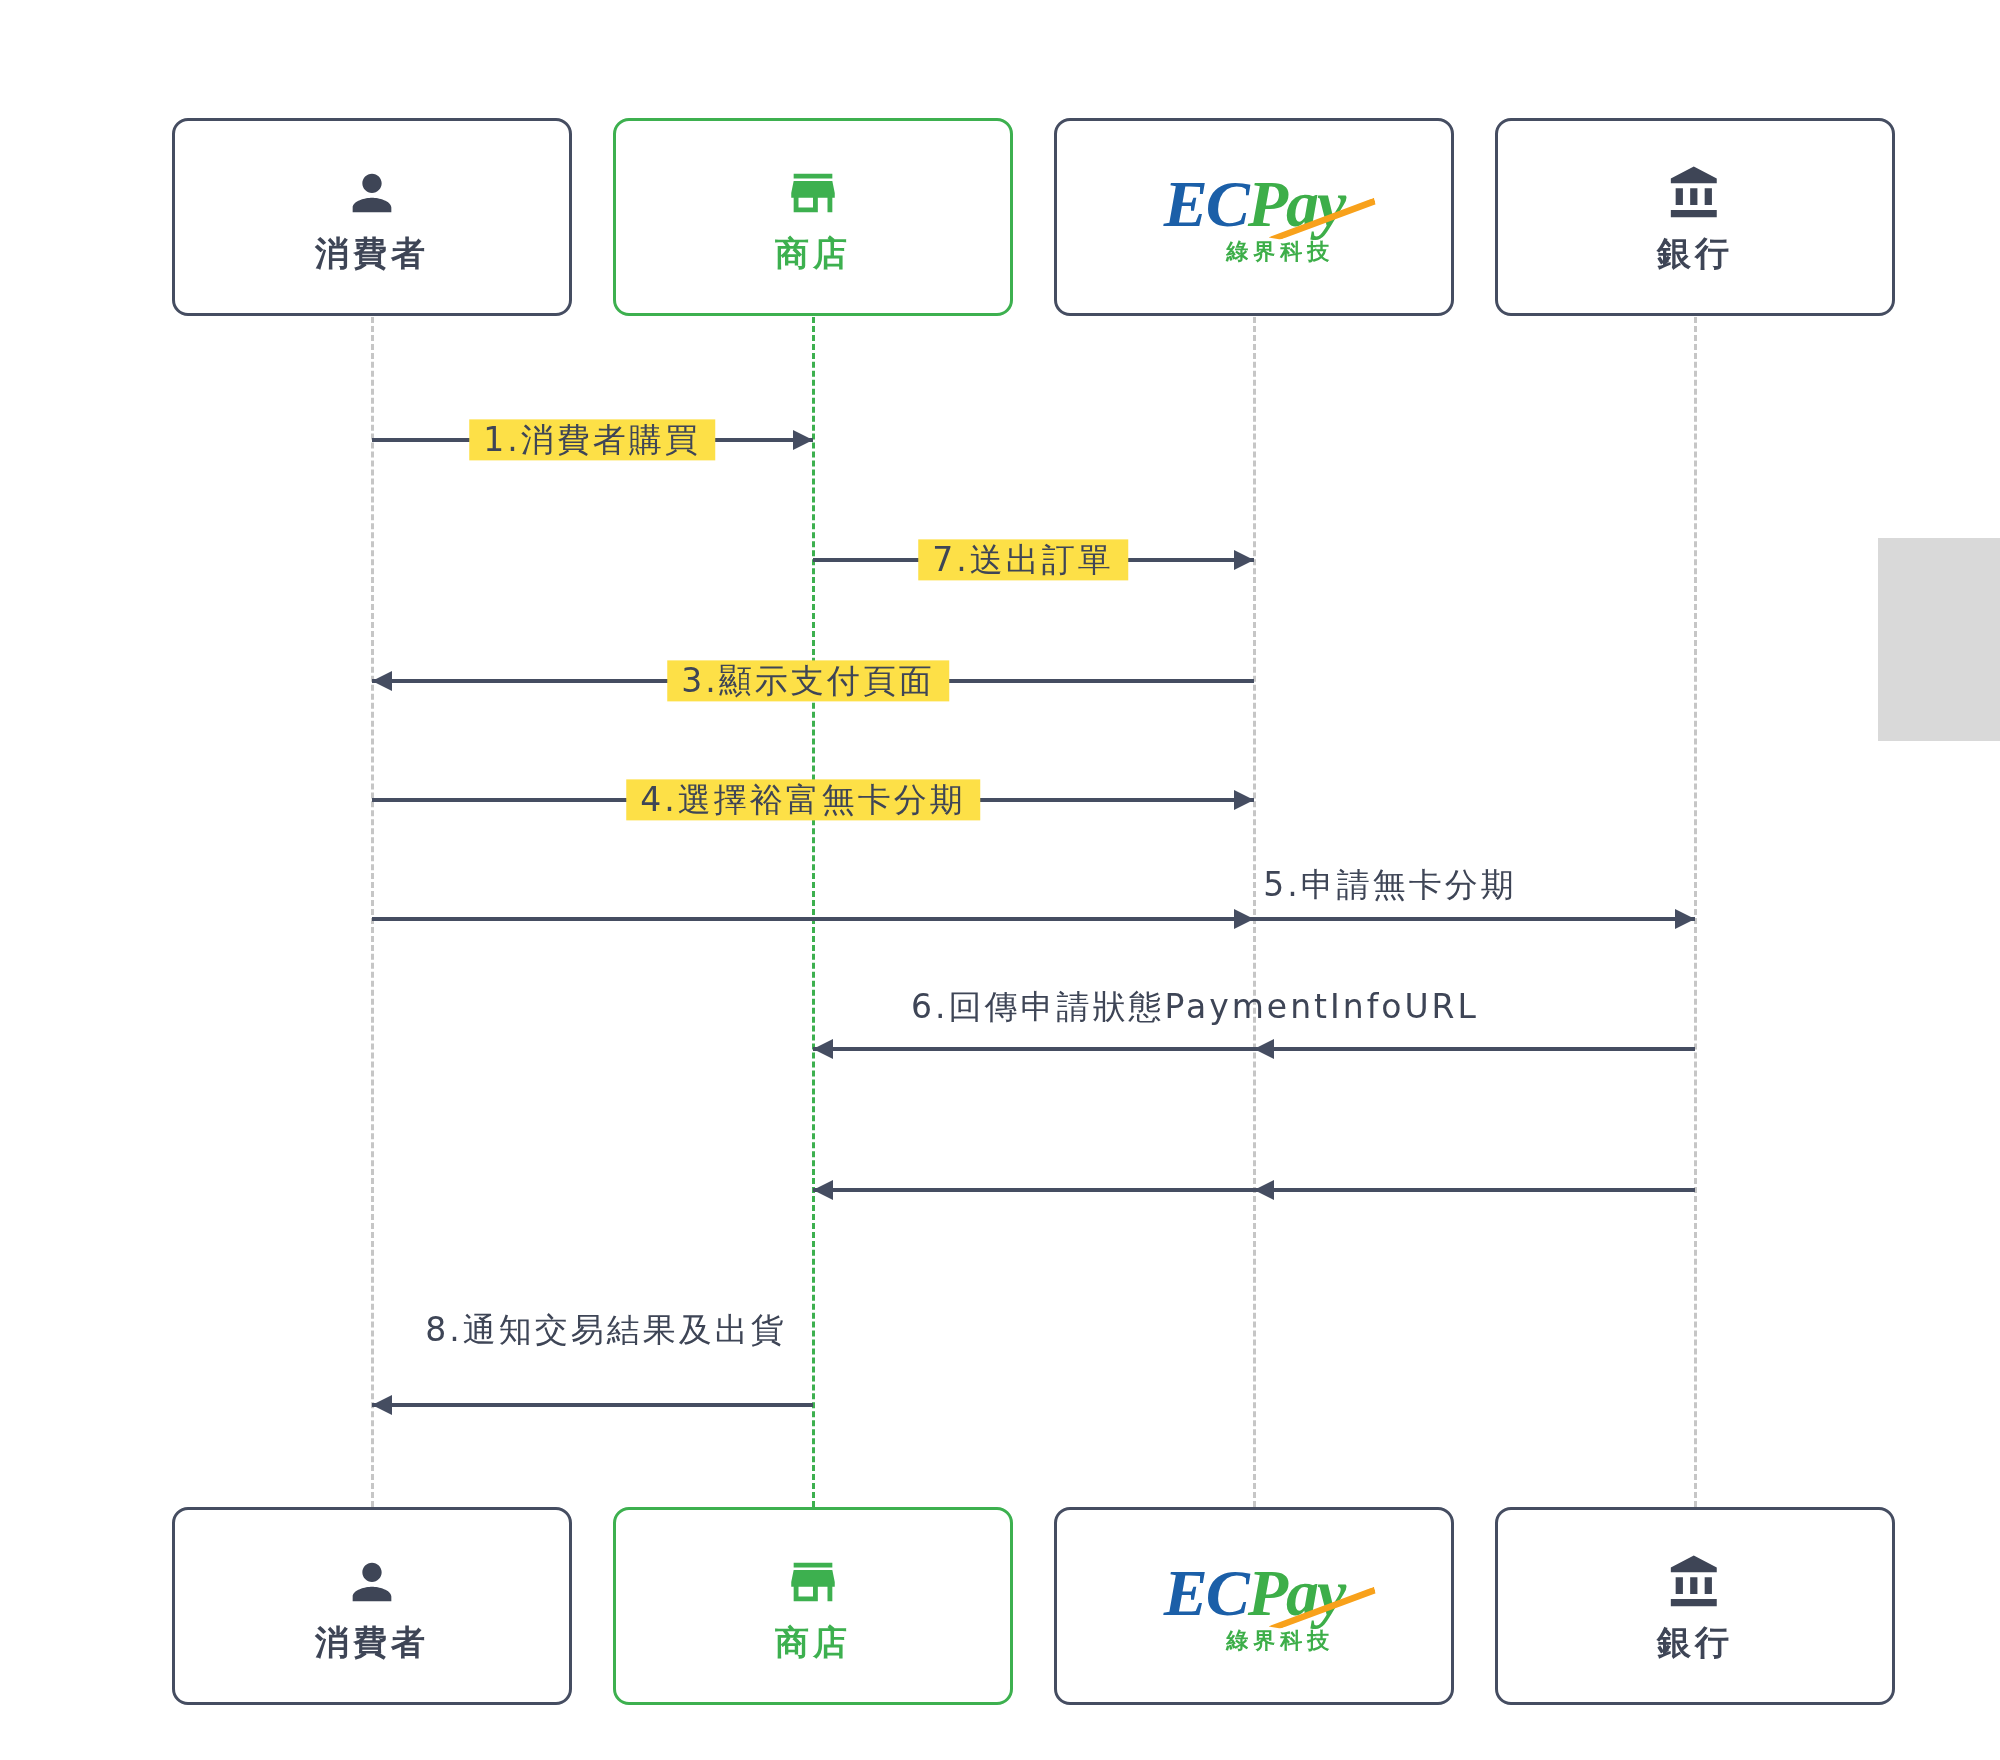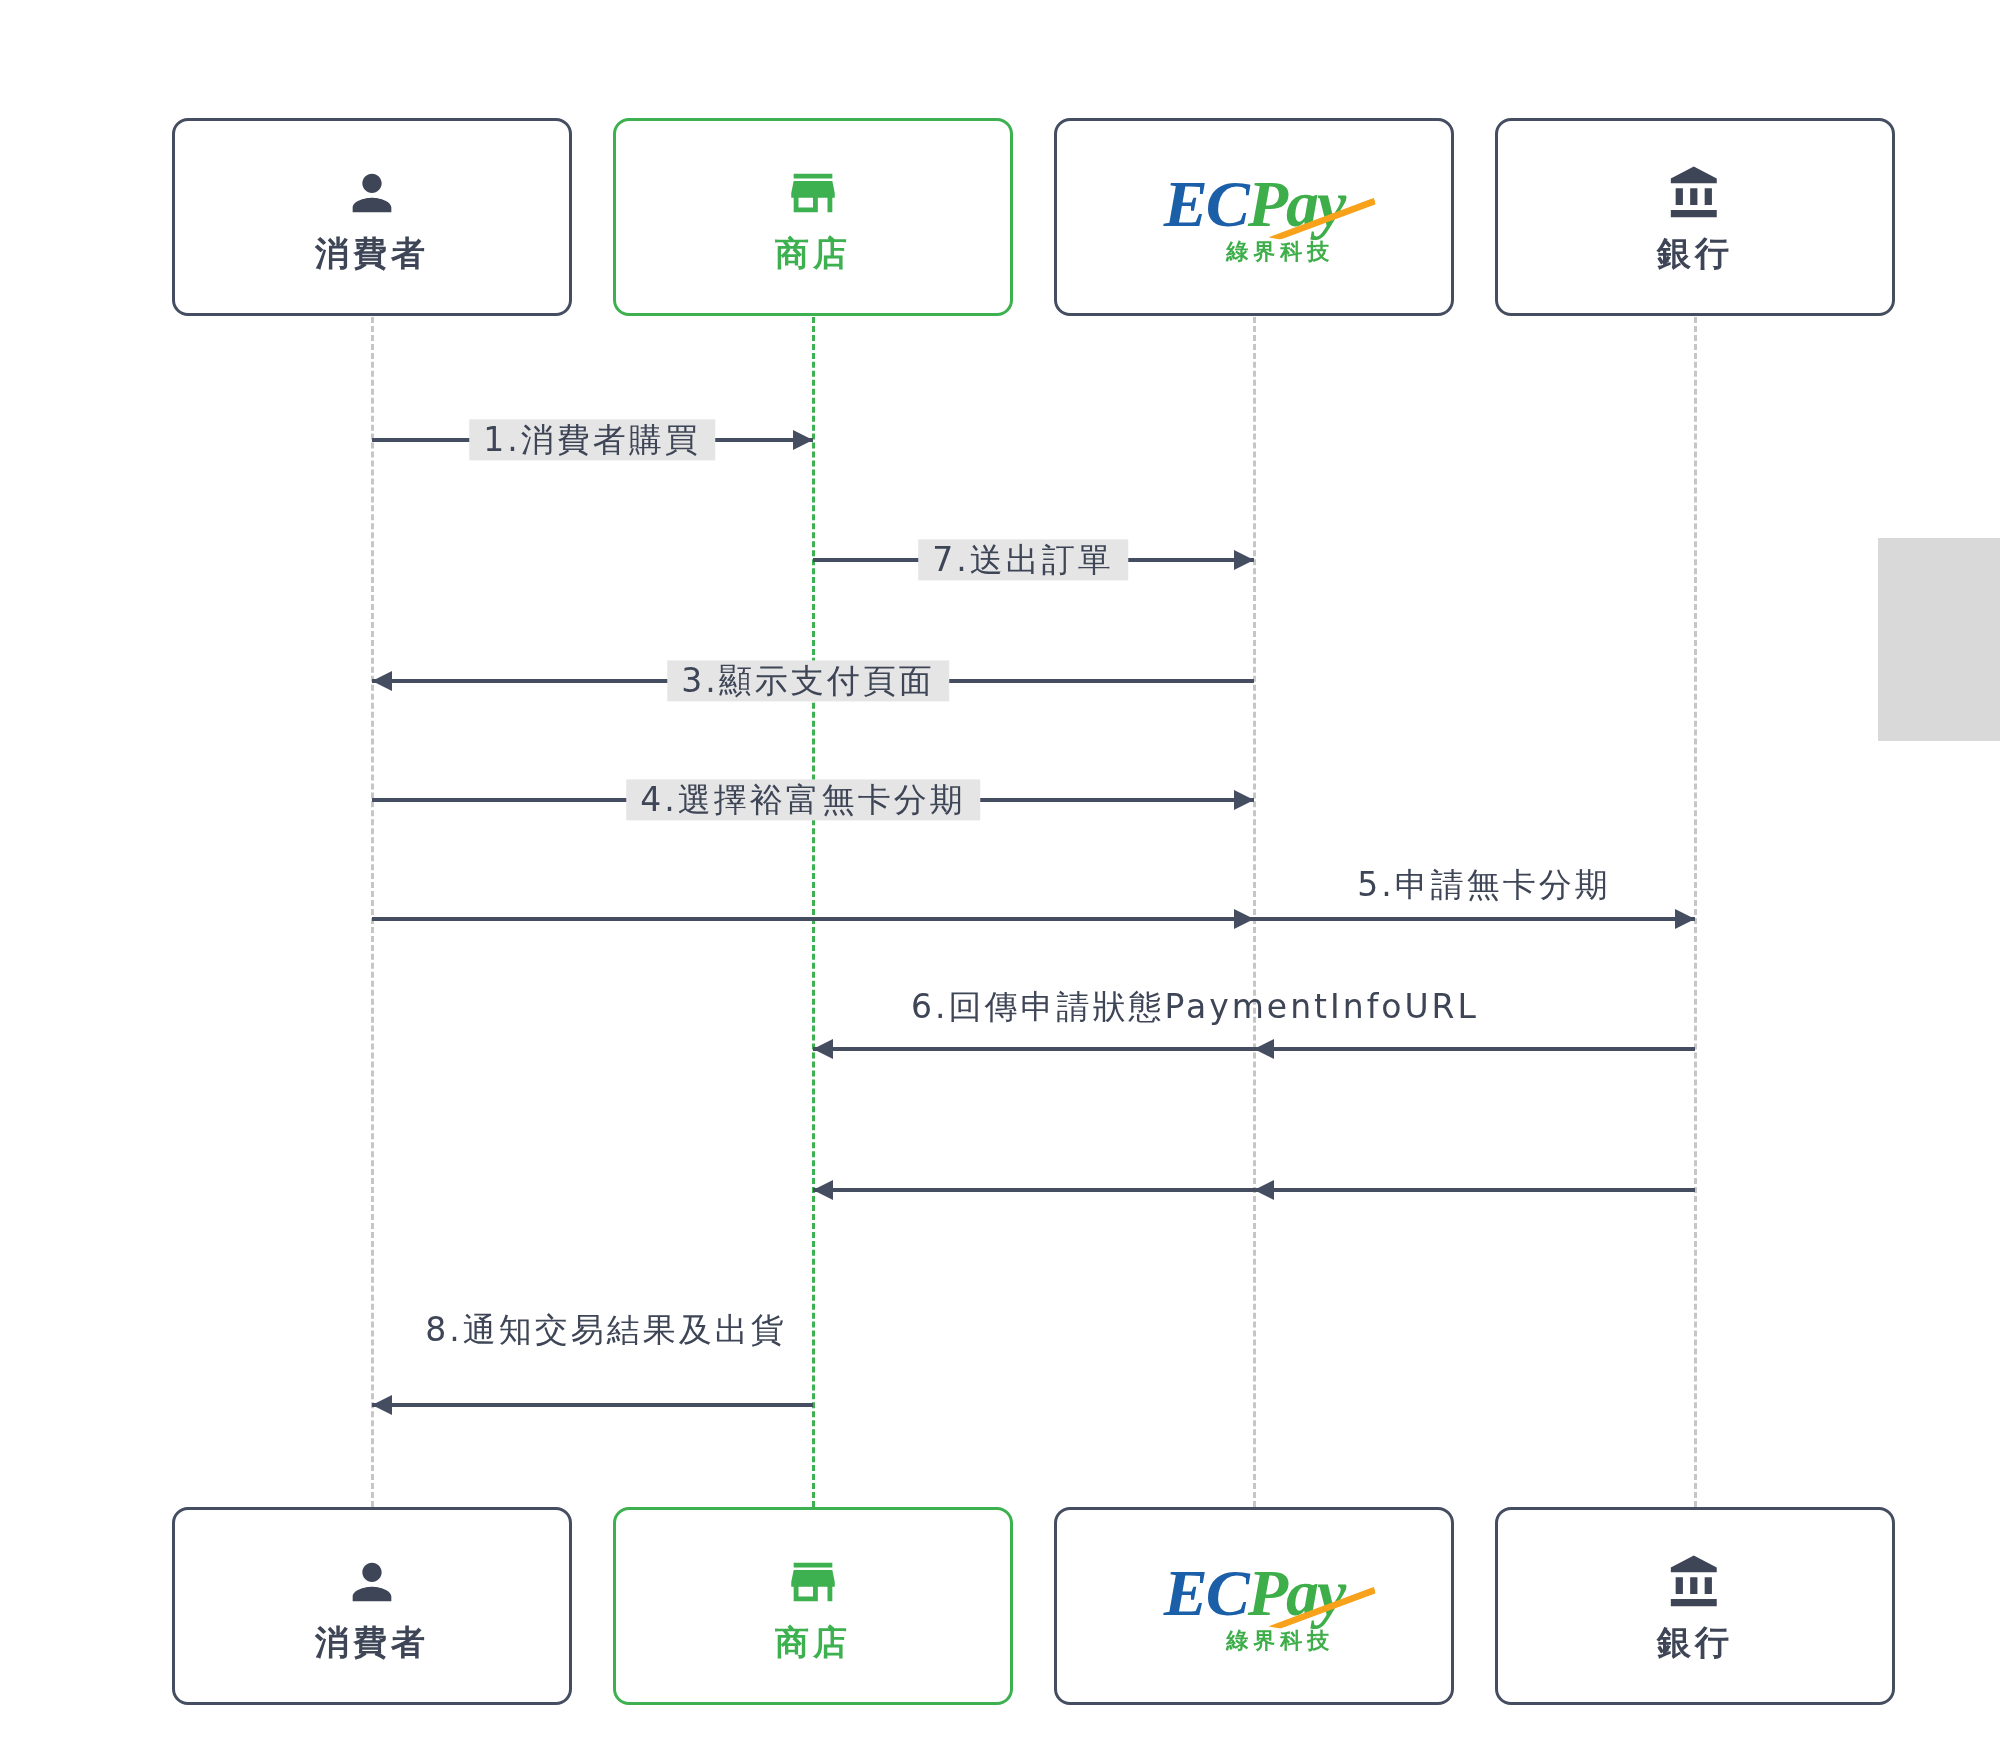--- a/index.html
+++ b/index.html
@@ -26,21 +26,21 @@
 
   .msg-line { position:absolute; height:4px; background:#454d61; z-index:2; }
   .arrowhead { position:absolute; width:0; height:0; z-index:4; }
   .arrowhead.right { border-top:10px solid transparent; border-bottom:10px solid transparent; border-left:20px solid #454d61; }
   .arrowhead.left  { border-top:10px solid transparent; border-bottom:10px solid transparent; border-right:20px solid #454d61; }
 
   .msg-label {
     position:absolute; font-size:33px; font-weight:500; color:#3e4556;
     letter-spacing:3px; white-space:nowrap; z-index:5; line-height:1.25;
   }
-  .msg-label.inline { background:#e5e5e5; padding:0 14px; }
+  .msg-label.inline { background:#fde047; padding:0 14px; }
 
   .scroll-block { position:absolute; background:#d9d9d9; z-index:6; }
 
   
   .ecpay-logo { display:flex; flex-direction:column; align-items:flex-end; }
   .ecpay-word {
     position:relative; font-style:italic; font-weight:800; font-size:66px;
     line-height:1; letter-spacing:-2px; font-family:Liberation Serif, serif;
   }
   .ecpay-ec { color:#1b5fa8; }
@@ -133,21 +133,21 @@
     <div class="msg-label inline" style="left: 995px; top: 560px; transform: translate(-50%, -50%);">7.送出訂單</div>
     <div class="msg-line" style="left: 344px; top: 679px; width: 882px;"></div>
     <div class="arrowhead left" style="top: 671px; left: 344px;"></div>
     <div class="msg-label inline" style="left: 780px; top: 681px; transform: translate(-50%, -50%);">3.顯示支付頁面</div>
     <div class="msg-line" style="left: 344px; top: 798px; width: 882px;"></div>
     <div class="arrowhead right" style="top: 790px; left: 1206px;"></div>
     <div class="msg-label inline" style="left: 775px; top: 800px; transform: translate(-50%, -50%);">4.選擇裕富無卡分期</div>
     <div class="msg-line" style="left: 344px; top: 917px; width: 1323px;"></div>
     <div class="arrowhead right" style="top: 909px; left: 1206px;"></div>
     <div class="arrowhead right" style="top: 909px; left: 1647px;"></div>
-    <div class="msg-label above" style="left: 1456px; top: 905px; transform: translate(-50%, -100%);">5.申請無卡分期</div>
+    <div class="msg-label above" style="left: 1362px; top: 905px; transform: translate(-50%, -100%);">5.申請無卡分期</div>
     <div class="msg-line" style="left: 785px; top: 1047px; width: 882px;"></div>
     <div class="arrowhead left" style="top: 1039px; left: 1226px;"></div>
     <div class="arrowhead left" style="top: 1039px; left: 785px;"></div>
     <div class="msg-label above" style="left: 1167px; top: 1027px; transform: translate(-50%, -100%);">6.回傳申請狀態PaymentInfoURL</div>
     <div class="msg-line" style="left: 785px; top: 1188px; width: 882px;"></div>
     <div class="arrowhead left" style="top: 1180px; left: 1226px;"></div>
     <div class="arrowhead left" style="top: 1180px; left: 785px;"></div>
     <div class="msg-line" style="left: 344px; top: 1403px; width: 441px;"></div>
     <div class="arrowhead left" style="top: 1395px; left: 344px;"></div>
     <div class="msg-label above" style="left: 578px; top: 1350px; transform: translate(-50%, -100%);">8.通知交易結果及出貨</div>

